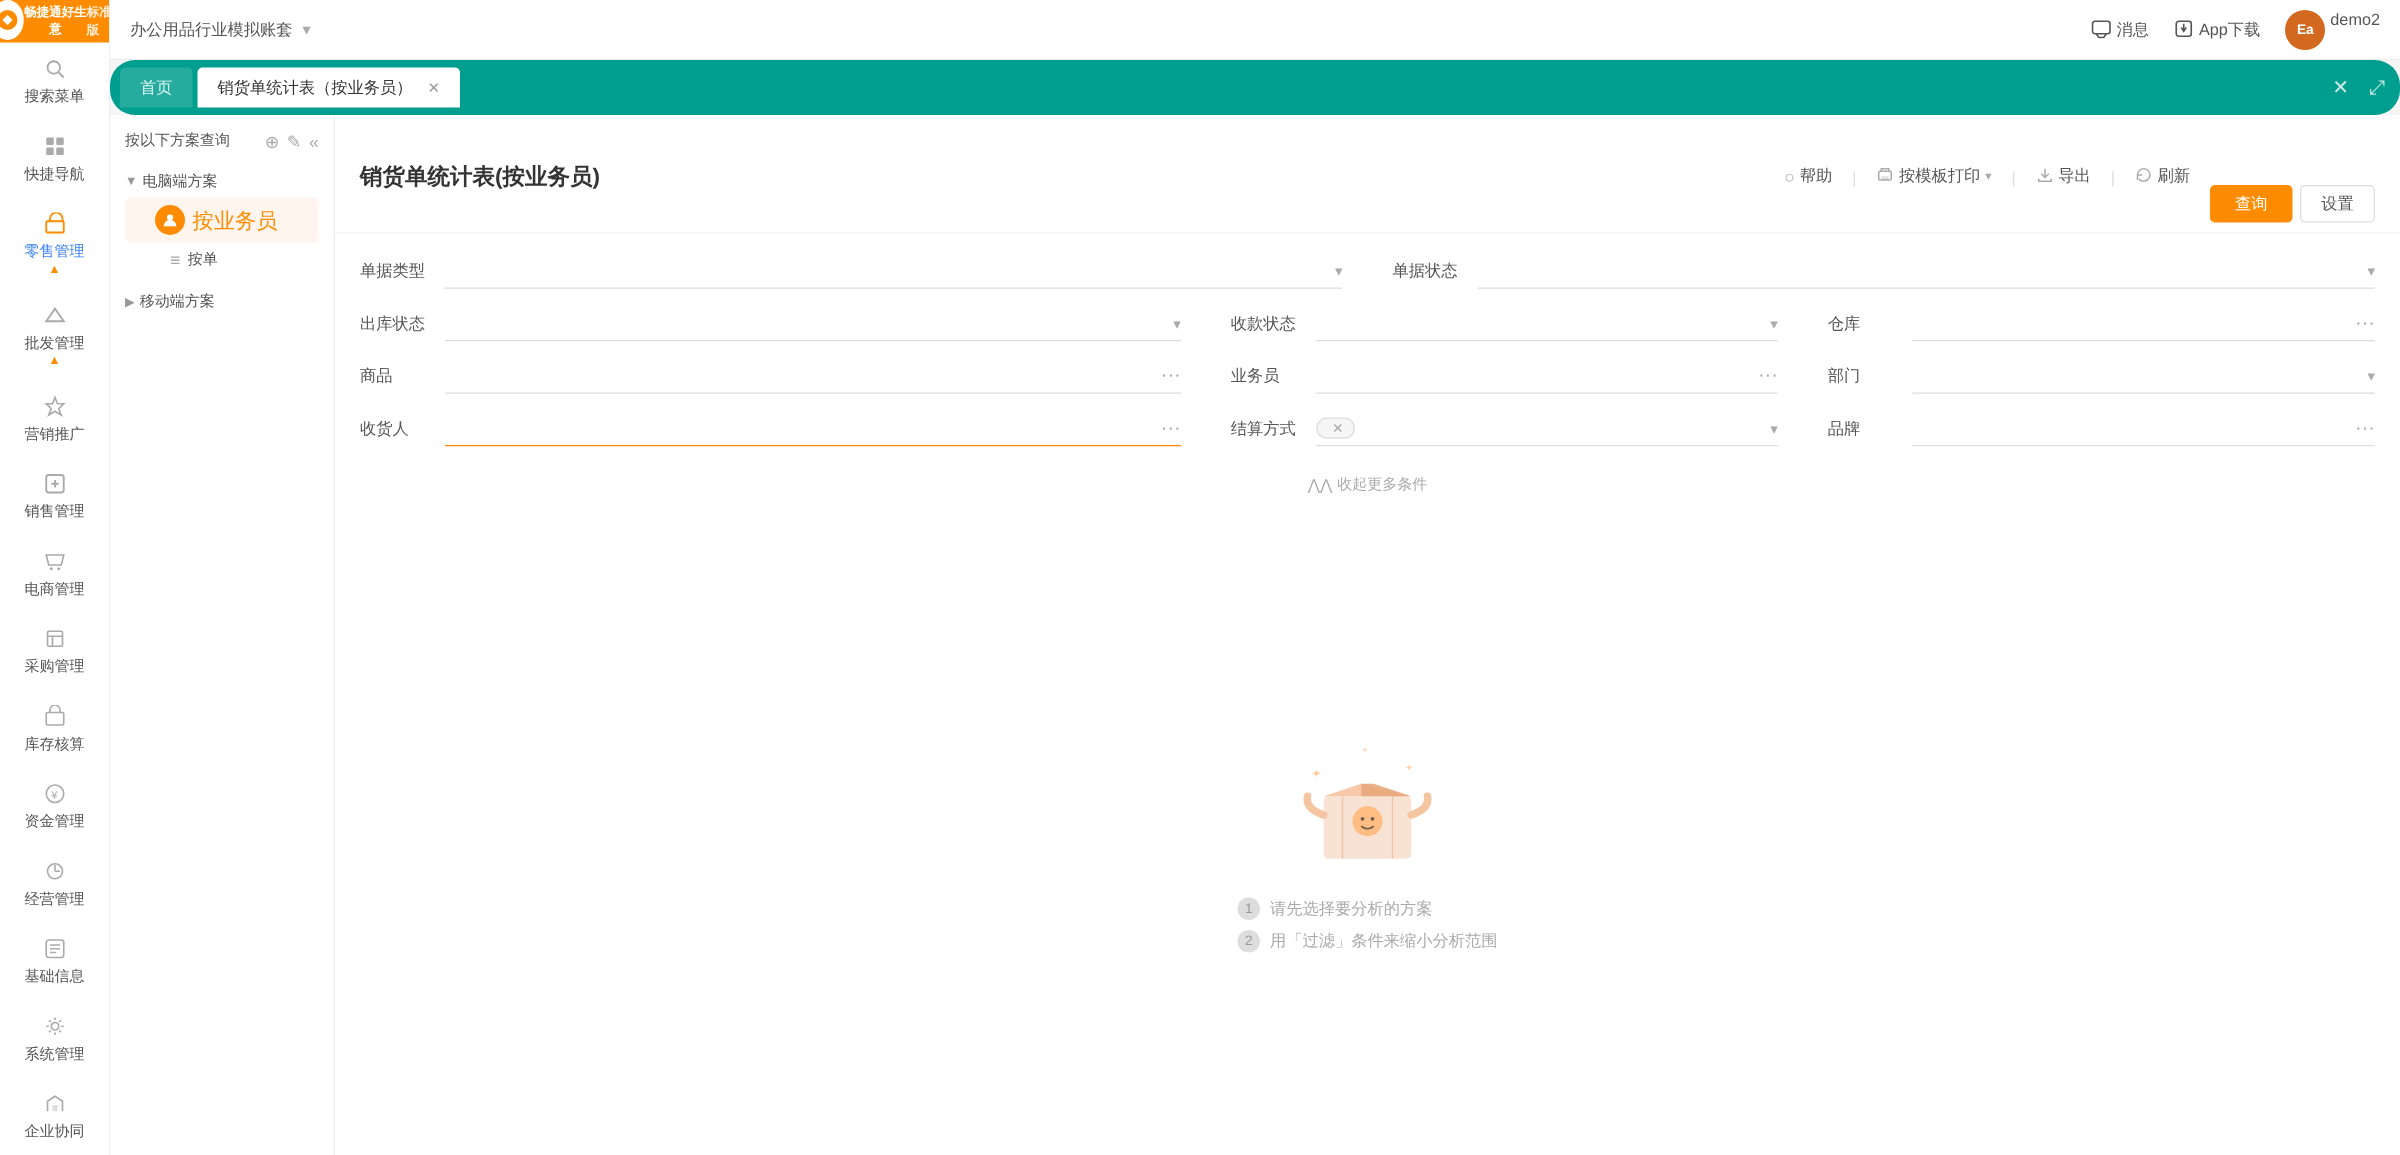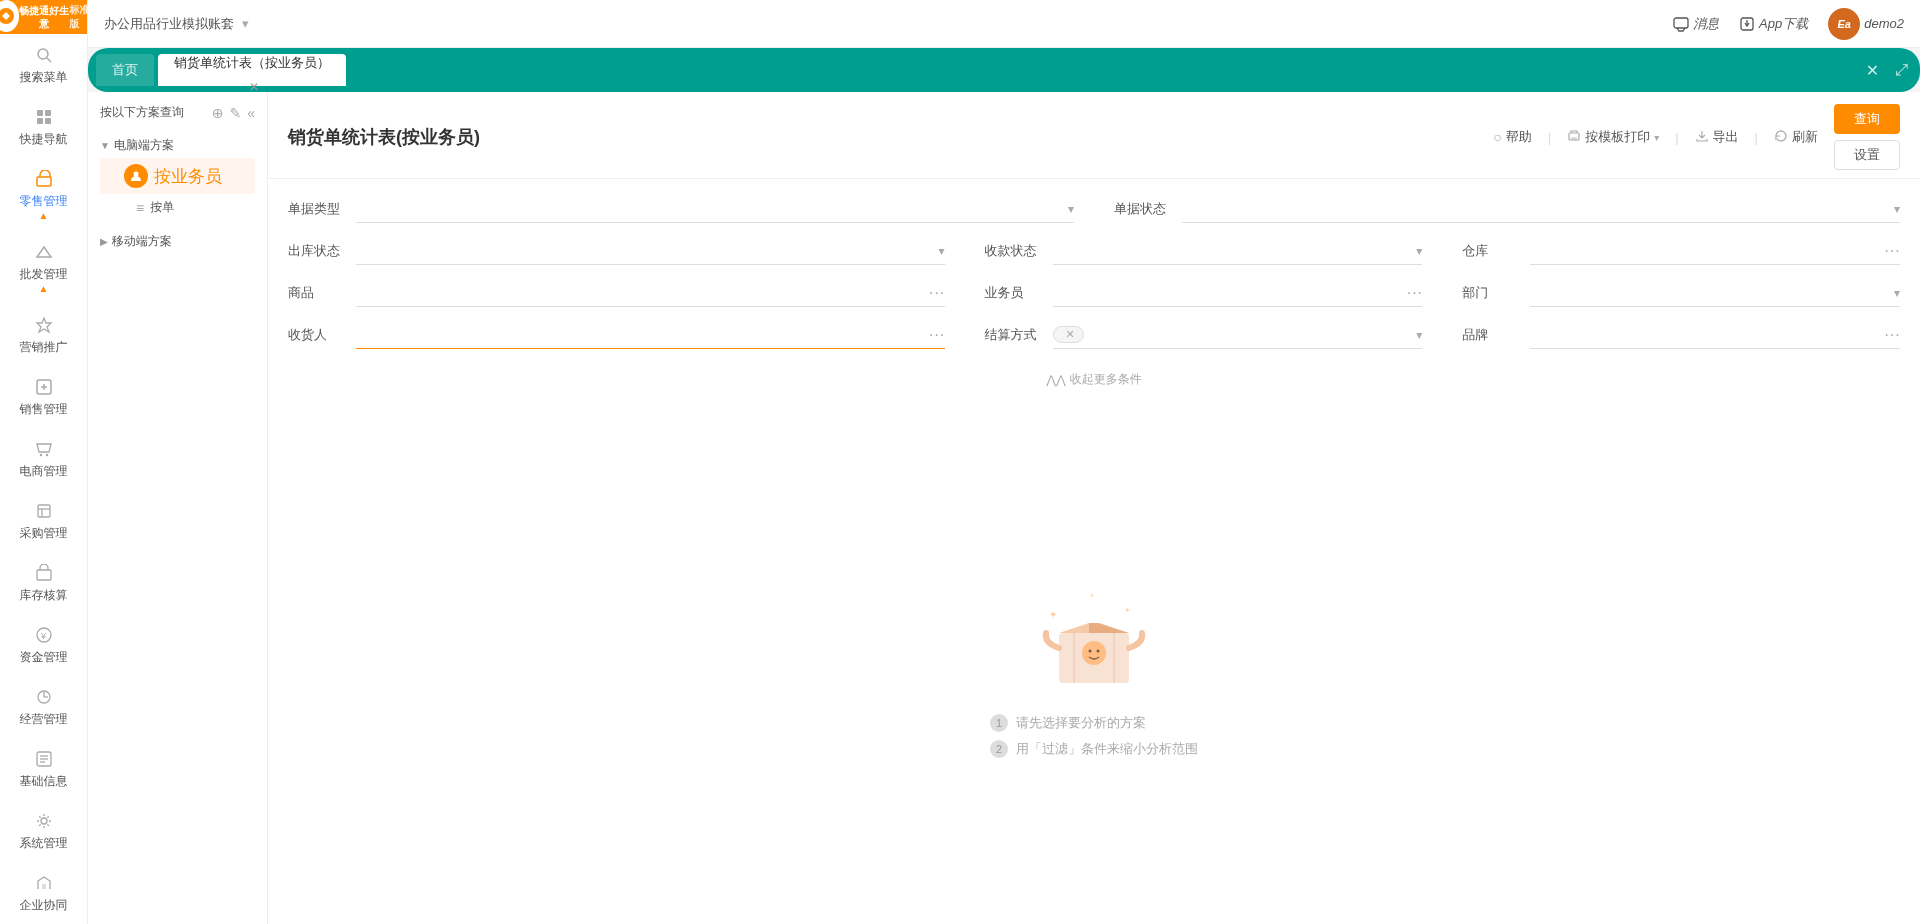--- a/index.html
+++ b/index.html
@@ -95,24 +95,23 @@
     }
     .top-header-right {
       display: flex;
       align-items: center;
       gap: 20px;
       color: #555;
       font-size: 13px;
     }
     .top-header-right .icon-text {
       display: flex;
-      align-items: center;
+      align-items: flex-start;
       gap: 4px;
       cursor: pointer;
-      font-style: italic;
     }
     .avatar {
       width: 32px;
       height: 32px;
       border-radius: 50%;
       background: #ff8c00;
       color: white;
       display: flex;
       align-items: center;
       justify-content: center;
@@ -142,21 +141,20 @@
       font-size: 13px;
       color: rgba(255,255,255,0.85);
     }
     .tab-item.home {
       background: rgba(255,255,255,0.15);
     }
     .tab-item.active {
       background: #fff;
       color: #333;
       border-radius: 4px 4px 0 0;
-      flex-direction: column;
     }
     .tab-close {
       font-size: 12px;
       color: #999;
       cursor: pointer;
       margin-left: 4px;
     }
     .tab-bar-right {
       margin-left: auto;
       display: flex;
@@ -471,22 +469,23 @@
       background: #ddd;
       color: #999;
       display: flex;
       align-items: center;
       justify-content: center;
       font-size: 11px;
       flex-shrink: 0;
     }
     .btn-group-right {
       display: flex;
-      flex-direction: column;
+      flex-direction: row;
       gap: 6px;
+      margin-top: 44px;
     }
 
     
     ::-webkit-scrollbar { width: 6px; height: 6px; }
     ::-webkit-scrollbar-thumb { background: #ddd; border-radius: 3px; }
     ::-webkit-scrollbar-track { background: transparent; }
   </style>
 </head>
 <body>
 

